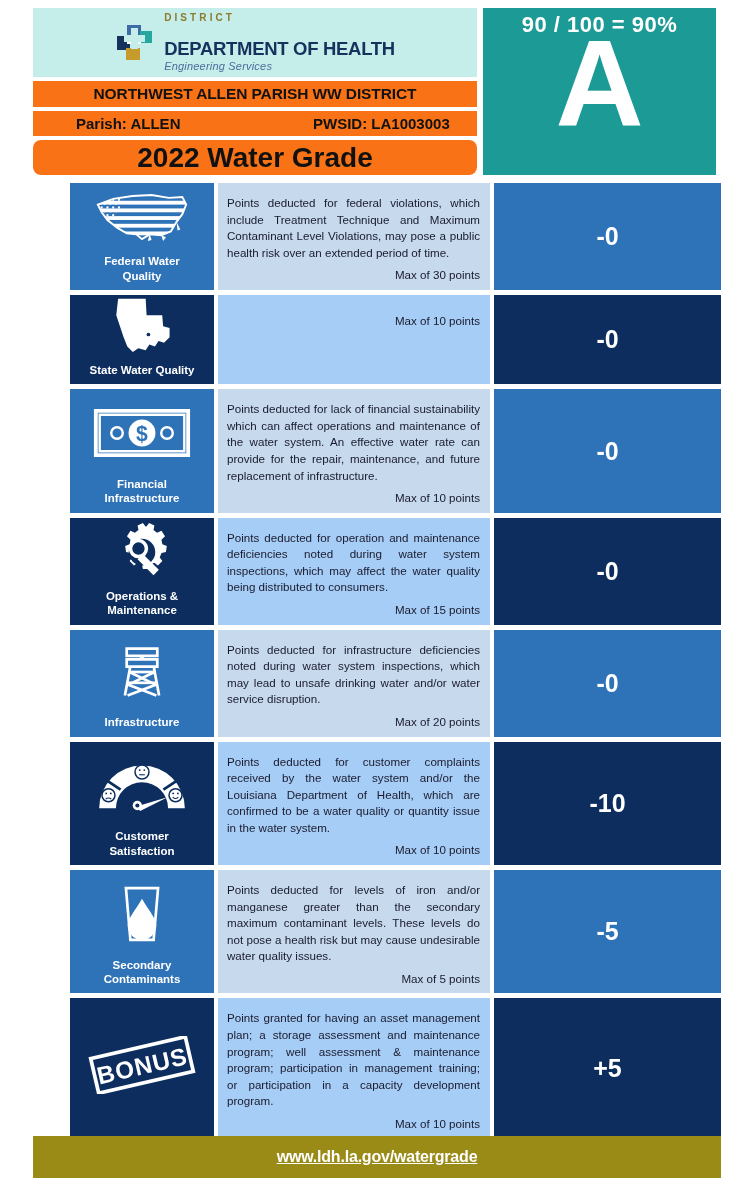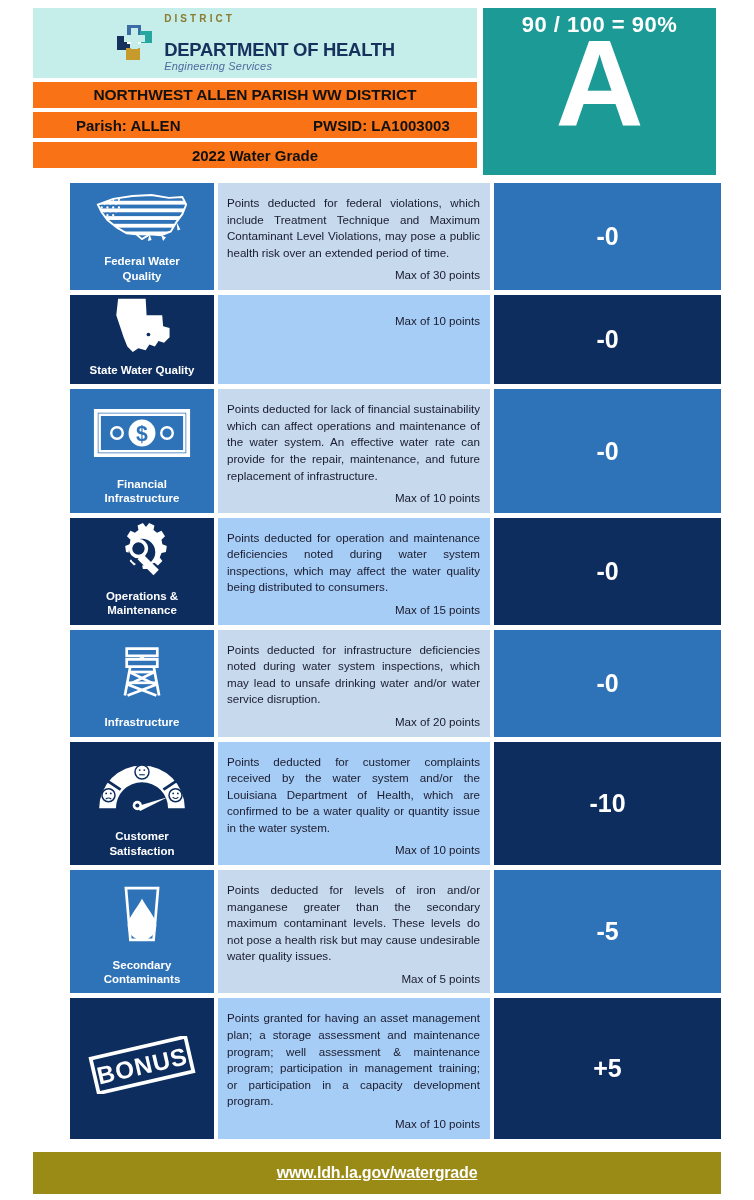--- a/index.html
+++ b/index.html
@@ -27,21 +27,21 @@
 
   .band {
     background: #f97316;
     display: flex; align-items: center; justify-content: center;
     color: #111; font-weight: 700;
   }
   .band-sys { height: 26px; font-size: 15.5px; letter-spacing: -.1px; }
   .band-parish { height: 26px; font-size: 15px; position: relative; }
   .band-parish .pl { position: absolute; left: 43px; }
   .band-parish .pr { position: absolute; left: 280px; }
-  .band-year { height: 26px; font-size: 15px; }
+  .band-year { height: 35px; font-size: 28px; border-radius: 8px; }
 
   .grade-badge {
     width: 233px; background: #1C9A95; color: #fff;
     display: flex; flex-direction: column; align-items: center;
     padding-top: 4px;
   }
   .grade-ratio { font-size: 22px; font-weight: 700; letter-spacing: .5px; }
   .grade-letter { font-size: 122px; font-weight: 700; line-height: .86; margin-top: -6px; }
 
   
@@ -66,21 +66,21 @@
     width: 227px; display: flex; align-items: center; justify-content: center;
     color: #fff; font-size: 25px; font-weight: 700;
   }
   .tone-a .cell-icon, .tone-a .cell-score { background: #2E72B8; }
   .tone-a .cell-desc { background: #C6D9ED; }
   .tone-b .cell-icon, .tone-b .cell-score { background: #0C2D5E; }
   .tone-b .cell-desc { background: #A6CDF5; }
 
   
   .footer {
-    position: absolute; left: 33px; right: 33px; bottom: 6px;
+    position: absolute; left: 33px; right: 33px; bottom: 22px;
     height: 42px; background: #9A8A16;
     display: flex; align-items: center; justify-content: center;
   }
   .footer a, .footer span {
     color: #fff; font-size: 16px; font-weight: 700;
     text-decoration: underline; letter-spacing: -.2px;
   }
   svg { display: block; }
 </style>
 </head>

